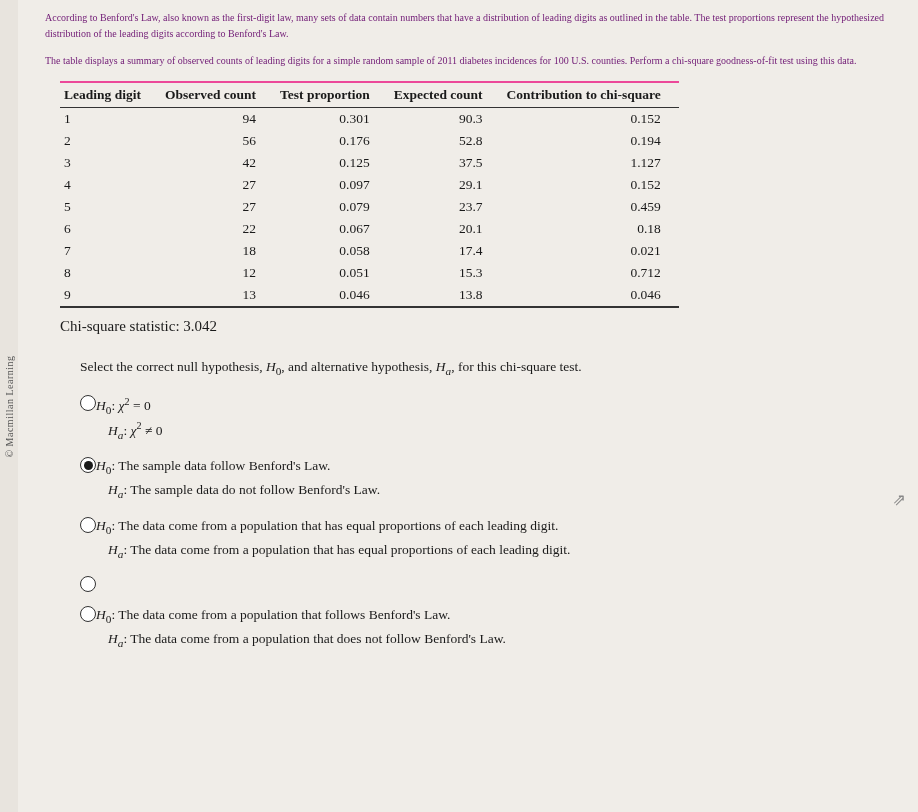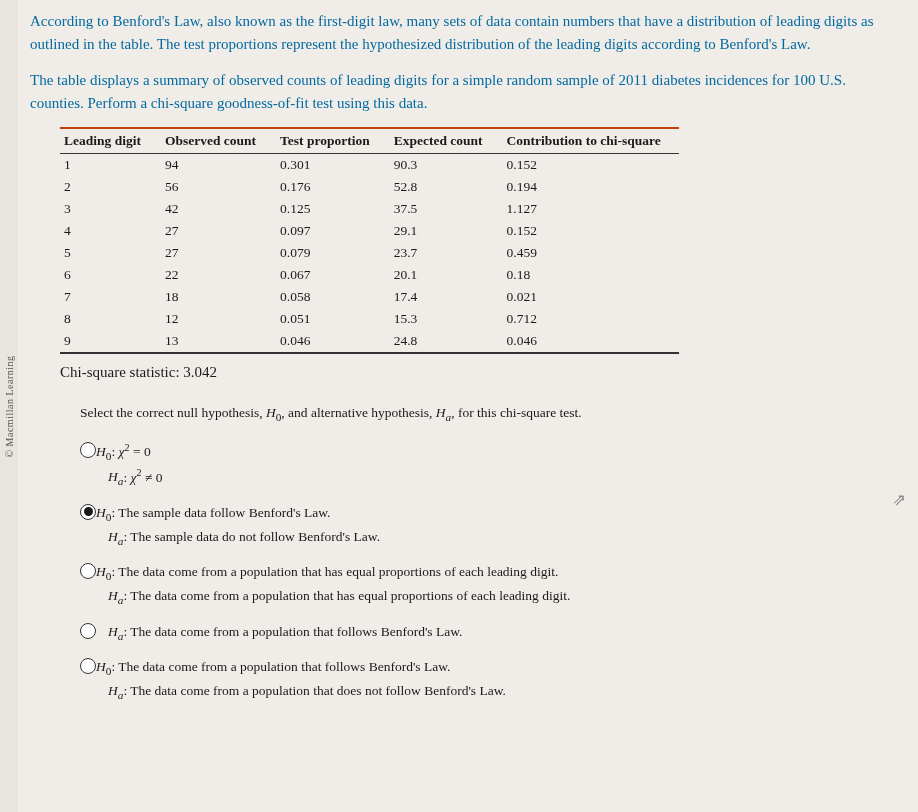--- a/index.html
+++ b/index.html
@@ -29,52 +29,53 @@
       color: #555;
       white-space: nowrap;
       transform: rotate(-90deg);
       letter-spacing: 0.5px;
     }
     .main-content {
       margin-left: 20px;
       padding: 10px 15px 20px 10px;
     }
     .intro-text {
-      font-size: 15px;
+      font-size: 10px;
       line-height: 1.55;
       margin-bottom: 12px;
-      color: #0369a1;
+      color: #701a75;
+      margin-left: 15px;
     }
     table {
       border-collapse: collapse;
       margin: 0 auto 0 30px;
       font-size: 13.5px;
     }
     thead tr {
-      border-top: 2px solid #c2410c;
+      border-top: 2px solid #ec4899;
       border-bottom: 1.5px solid #333;
     }
     tbody tr:last-child {
       border-bottom: 2px solid #333;
     }
     th {
       font-weight: bold;
       padding: 4px 18px 4px 6px;
       text-align: left;
       white-space: nowrap;
     }
     td {
       padding: 3px 18px 3px 6px;
       text-align: left;
     }
     td:first-child, th:first-child {
       padding-left: 4px;
     }
     td:not(:first-child), th:not(:first-child) {
-      text-align: left;
+      text-align: right;
     }
     .chi-square-line {
       margin: 10px 0 10px 30px;
       font-size: 15px;
       font-weight: normal;
     }
     .hypothesis-section {
       margin-top: 22px;
       margin-left: 50px;
     }
@@ -201,21 +202,21 @@
     <td>8</td>
     <td>12</td>
     <td>0.051</td>
     <td>15.3</td>
     <td>0.712</td>
   </tr>
         <tr>
     <td>9</td>
     <td>13</td>
     <td>0.046</td>
-    <td>24.8</td>
+    <td>13.8</td>
     <td>0.046</td>
   </tr>
       </tbody>
   </table>
 
   <p class="chi-square-line">Chi-square statistic: 3.042</p>
 
   <div class="hypothesis-section">
     <p class="hypothesis-prompt">
       Select the correct null hypothesis, <em>H</em><sub>0</sub>, and alternative hypothesis, <em>H<sub>a</sub></em>, for this chi-square test.
@@ -229,21 +230,21 @@
         <div class="option-group">
           <div class="radio-circle selected"></div>
           <div class="option-text"><span class="h0"><em>H</em><sub>0</sub>: The sample data follow Benford's Law.</span><span class="ha"><em>H<sub>a</sub></em>: The sample data do not follow Benford's Law.</span></div>
         </div>
         <div class="option-group">
           <div class="radio-circle"></div>
           <div class="option-text"><span class="h0"><em>H</em><sub>0</sub>: The data come from a population that has equal proportions of each leading digit.</span><span class="ha"><em>H<sub>a</sub></em>: The data come from a population that has equal proportions of each leading digit.</span></div>
         </div>
         <div class="option-group">
           <div class="radio-circle"></div>
-          <div class="option-text"><span class="ha"><em>H<sub>a</sub></em>: The data come from a population that follows Benford's Law.</span></div>
+          <div class="option-text"></div>
         </div>
         <div class="option-group">
           <div class="radio-circle"></div>
           <div class="option-text"><span class="h0"><em>H</em><sub>0</sub>: The data come from a population that follows Benford's Law.</span><span class="ha"><em>H<sub>a</sub></em>: The data come from a population that does not follow Benford's Law.</span></div>
         </div>
       </div>
   </div>
 </div>
 
 <span class="arrow-icon">⇗</span>

